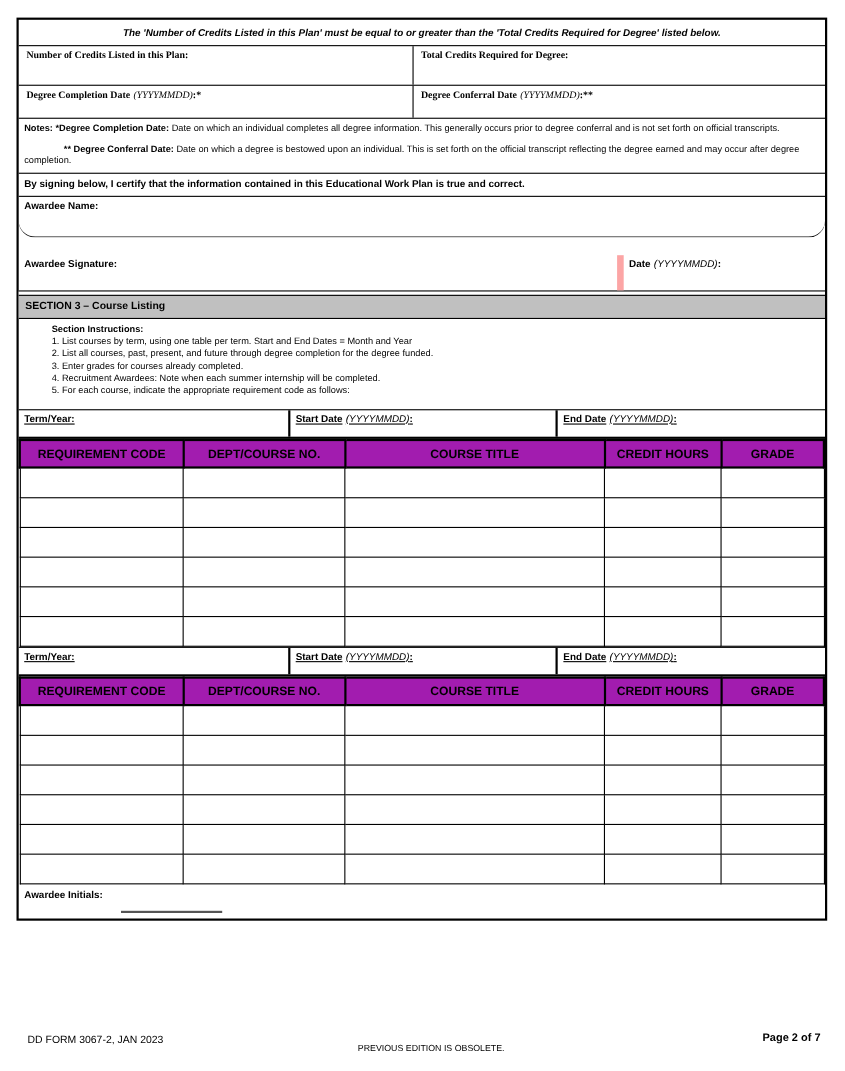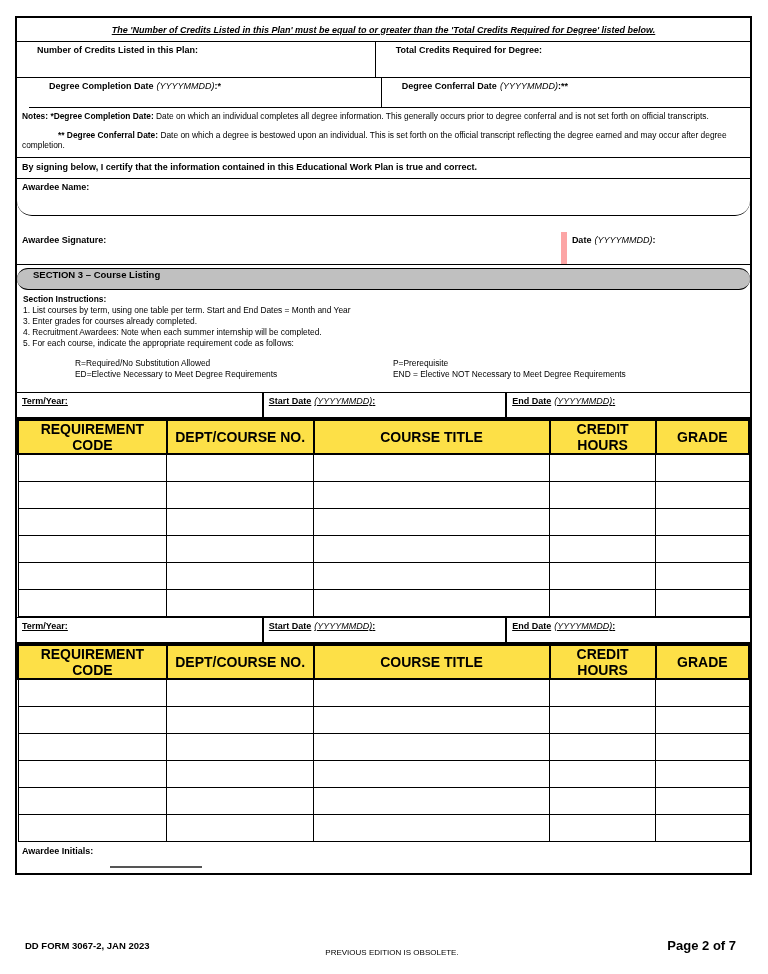--- a/index.html
+++ b/index.html
@@ -5,65 +5,65 @@
   html,body{margin:0;padding:0;background:#ffffff;}
   body{width:768px;height:974px;position:relative;overflow:hidden;
        font-family:"Liberation Sans",sans-serif;color:#000;}
   .form-outer{position:absolute;left:15px;top:16px;width:737px;
        border:2px solid #000;box-sizing:border-box;background:#fff;}
   .frow{border-bottom:1px solid #000;box-sizing:border-box;position:relative;}
   .b{font-weight:bold;}
   .fmt{font-style:italic;margin-left:3px;}
   
   .instr-row{height:24px;display:flex;align-items:center;justify-content:center;
-       font-weight:bold;font-style:italic;font-size:9px;text-align:center;padding:0 10px;text-decoration:underline;}
+       font-weight:bold;font-style:italic;font-size:9px;text-align:center;padding:0 10px;}
   
   .split2{display:grid;grid-template-columns:48.8% 51.2%;}
-  .split2 .cell{padding:3px 20px;box-sizing:border-box;font-size:9px;}
+  .split2 .cell{padding:3px 7px;box-sizing:border-box;font-size:9px;font-family:Liberation Serif, serif;}
   .split2 .cell + .cell{border-left:1px solid #000;}
   .credits-row{height:36px;}
-  .dates-row{height:30px;margin-left:12px;}
+  .dates-row{height:30px;}
   
   .notes-row{padding:3px 5px 6px;font-size:8.4px;line-height:1.25;}
   .note2{margin-top:8px;text-indent:36px;}
   .certify-row{height:21px;padding:4px 5px;font-weight:bold;font-size:9px;box-sizing:border-box;}
   .name-row{height:37px;padding:3px 5px;font-weight:bold;font-size:9px;box-sizing:border-box;border-radius:15px;}
   .sig-row{height:33px;display:grid;grid-template-columns:74.2% 25.8%;margin-top:16px;}
   .sig-row .cell{padding:3px 5px;box-sizing:border-box;font-size:9px;}
   .sig-row .cell + .cell{border-left:6px solid #fca5a5;}
   .spacer{height:3px;background:#fff;}
-  .section-header{height:20px;display:flex;align-items:flex-start;padding:0 16px;
+  .section-header{height:20px;display:flex;align-items:center;padding:0 6px;
        font-weight:bold;font-size:9.5px;background:#c0c0c0;
-       border-top:1px solid #000;border-bottom:1px solid #000;border-radius:11px;}
-  
-  .instructions{padding:4px 6px 12px;font-size:8.4px;line-height:1.32;}
+       border-top:1px solid #000;border-bottom:1px solid #000;}
+  
+  .instructions{padding:4px 6px 12px;font-size:8.4px;line-height:1.32;margin-left:24px;}
   .instructions .title{font-weight:bold;}
   .codes{display:grid;grid-template-columns:318px 1fr;margin-left:52px;margin-top:9px;}
   
   .term-row{display:grid;grid-template-columns:33.4% 33.2% 33.4%;height:24px;
        border-top:1px solid #000;border-bottom:2px solid #000;box-sizing:content-box;}
   .term-row .cell{padding:3px 5px;box-sizing:border-box;font-size:9px;text-decoration:underline;}
   .term-row .cell + .cell{border-left:2px solid #000;}
   
   table.course{width:100%;border-collapse:collapse;table-layout:fixed;}
-  table.course th{background:#fde047;border:2px solid #000;font-size:14px;
+  table.course th{background:#a21caf;border:2px solid #000;font-size:11px;
        font-weight:bold;height:23px;text-align:center;padding:0 2px;}
   table.course td{border:1px solid #000;height:26px;padding:0;}
   table.course col.c1{width:20.35%;} table.course col.c2{width:20.08%;}
   table.course col.c3{width:32.29%;} table.course col.c4{width:14.52%;}
   table.course col.c5{width:12.76%;}
   
   .initials-row{height:31px;padding:4px 5px;font-weight:bold;font-size:9px;
        box-sizing:border-box;position:relative;border-bottom:none;}
   .initials-line{position:absolute;left:93px;top:24px;width:92px;
        border-bottom:2px solid #555;}
   
-  .footer-left{position:absolute;left:25px;top:940px;font-weight:bold;font-size:9.5px;}
+  .footer-left{position:absolute;left:25px;top:940px;font-weight:normal;font-size:9.5px;}
   .footer-center{position:absolute;left:16px;right:0;top:948px;text-align:center;font-size:8px;}
-  .footer-right{position:absolute;right:32px;top:938px;font-weight:bold;font-size:13px;}
+  .footer-right{position:absolute;right:22px;top:938px;font-weight:bold;font-size:10px;}
 </style>
 </head>
 <body>
 
 <div class="form-outer">
 
   <div class="frow instr-row">
     <span>The 'Number of Credits Listed in this Plan' must be equal to or greater than the 'Total Credits Required for Degree' listed below.</span>
   </div>
 
@@ -109,33 +109,24 @@
 
   <div class="spacer"></div>
 
   <div class="section-header">
     <span>SECTION 3 – Course Listing</span>
   </div>
 
   <div class="instructions">
     <div class="title">Section Instructions:</div>
     <div>1. List courses by term, using one table per term. Start and End Dates = Month and Year</div>
+    <div>2. List all courses, past, present, and future through degree completion for the degree funded.</div>
     <div>3. Enter grades for courses already completed.</div>
     <div>4. Recruitment Awardees: Note when each summer internship will be completed.</div>
     <div>5. For each course, indicate the appropriate requirement code as follows:</div>
-    <div class="codes">
-      <div>
-        <div>R=Required/No Substitution Allowed</div>
-        <div>ED=Elective Necessary to Meet Degree Requirements</div>
-      </div>
-      <div>
-        <div>P=Prerequisite</div>
-        <div>END = Elective NOT Necessary to Meet Degree Requirements</div>
-      </div>
-    </div>
   </div>
 
   <div class="term-row">
     <div class="cell">
       <span class="b">Term/Year:</span>
     </div>
     <div class="cell">
       <span class="b">Start Date</span><span class="fmt">(YYYYMMDD)</span><span class="b">:</span>
     </div>
     <div class="cell">

